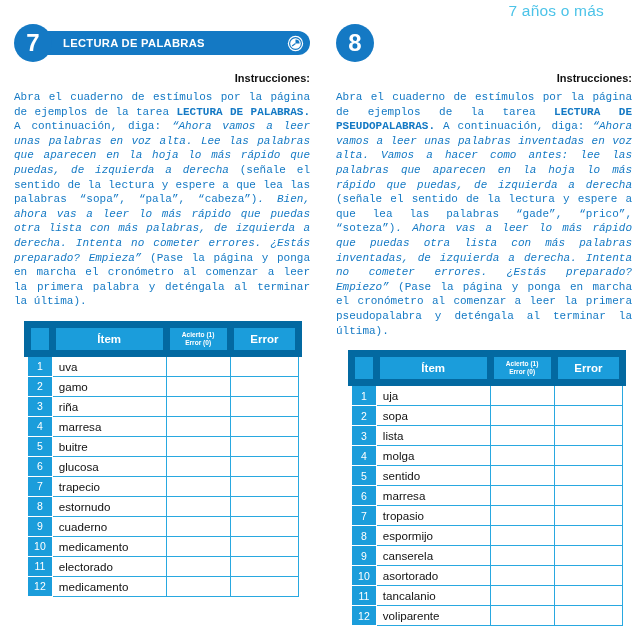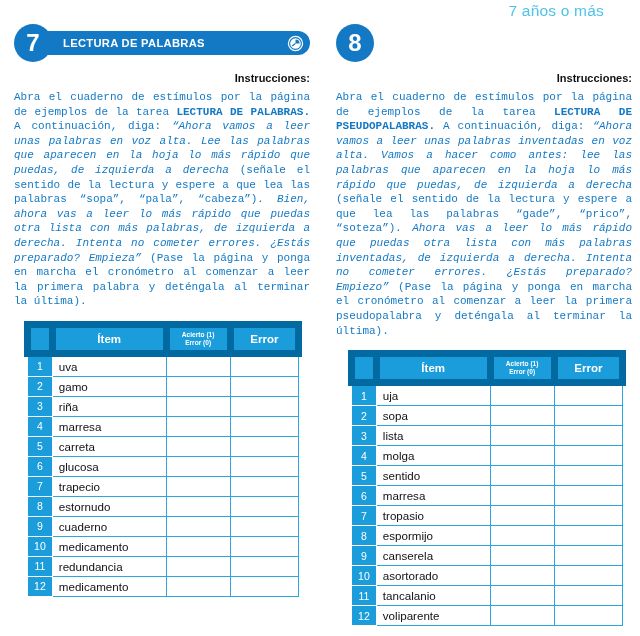--- a/index.html
+++ b/index.html
@@ -235,21 +235,21 @@
                 <td class="blank"></td>
               </tr>
               <tr>
                 <td class="idx">4</td>
                 <td>marresa</td>
                 <td class="blank"></td>
                 <td class="blank"></td>
               </tr>
               <tr>
                 <td class="idx">5</td>
-                <td>carreta</td>
+                <td>buitre</td>
                 <td class="blank"></td>
                 <td class="blank"></td>
               </tr>
               <tr>
                 <td class="idx">6</td>
                 <td>glucosa</td>
                 <td class="blank"></td>
                 <td class="blank"></td>
               </tr>
               <tr>
@@ -271,21 +271,21 @@
                 <td class="blank"></td>
               </tr>
               <tr>
                 <td class="idx">10</td>
                 <td>medicamento</td>
                 <td class="blank"></td>
                 <td class="blank"></td>
               </tr>
               <tr>
                 <td class="idx">11</td>
-                <td>redundancia</td>
+                <td>electorado</td>
                 <td class="blank"></td>
                 <td class="blank"></td>
               </tr>
               <tr>
                 <td class="idx">12</td>
                 <td>medicamento</td>
                 <td class="blank"></td>
                 <td class="blank"></td>
               </tr>
             </tbody>

